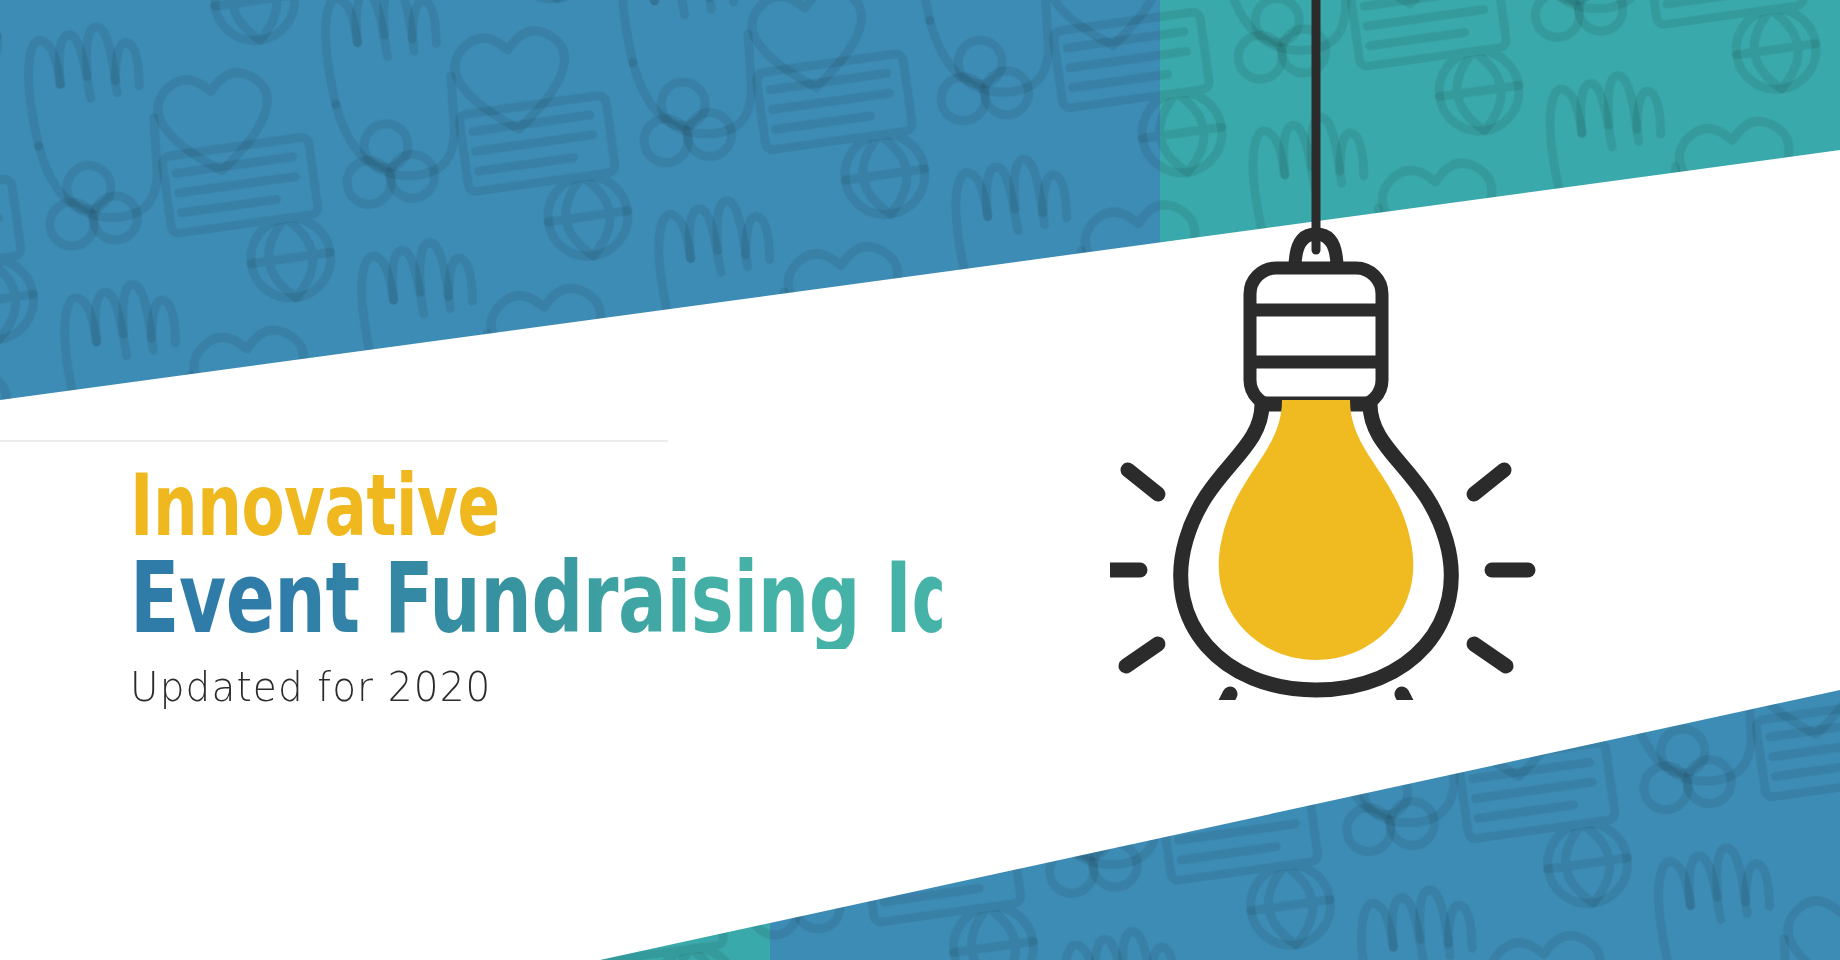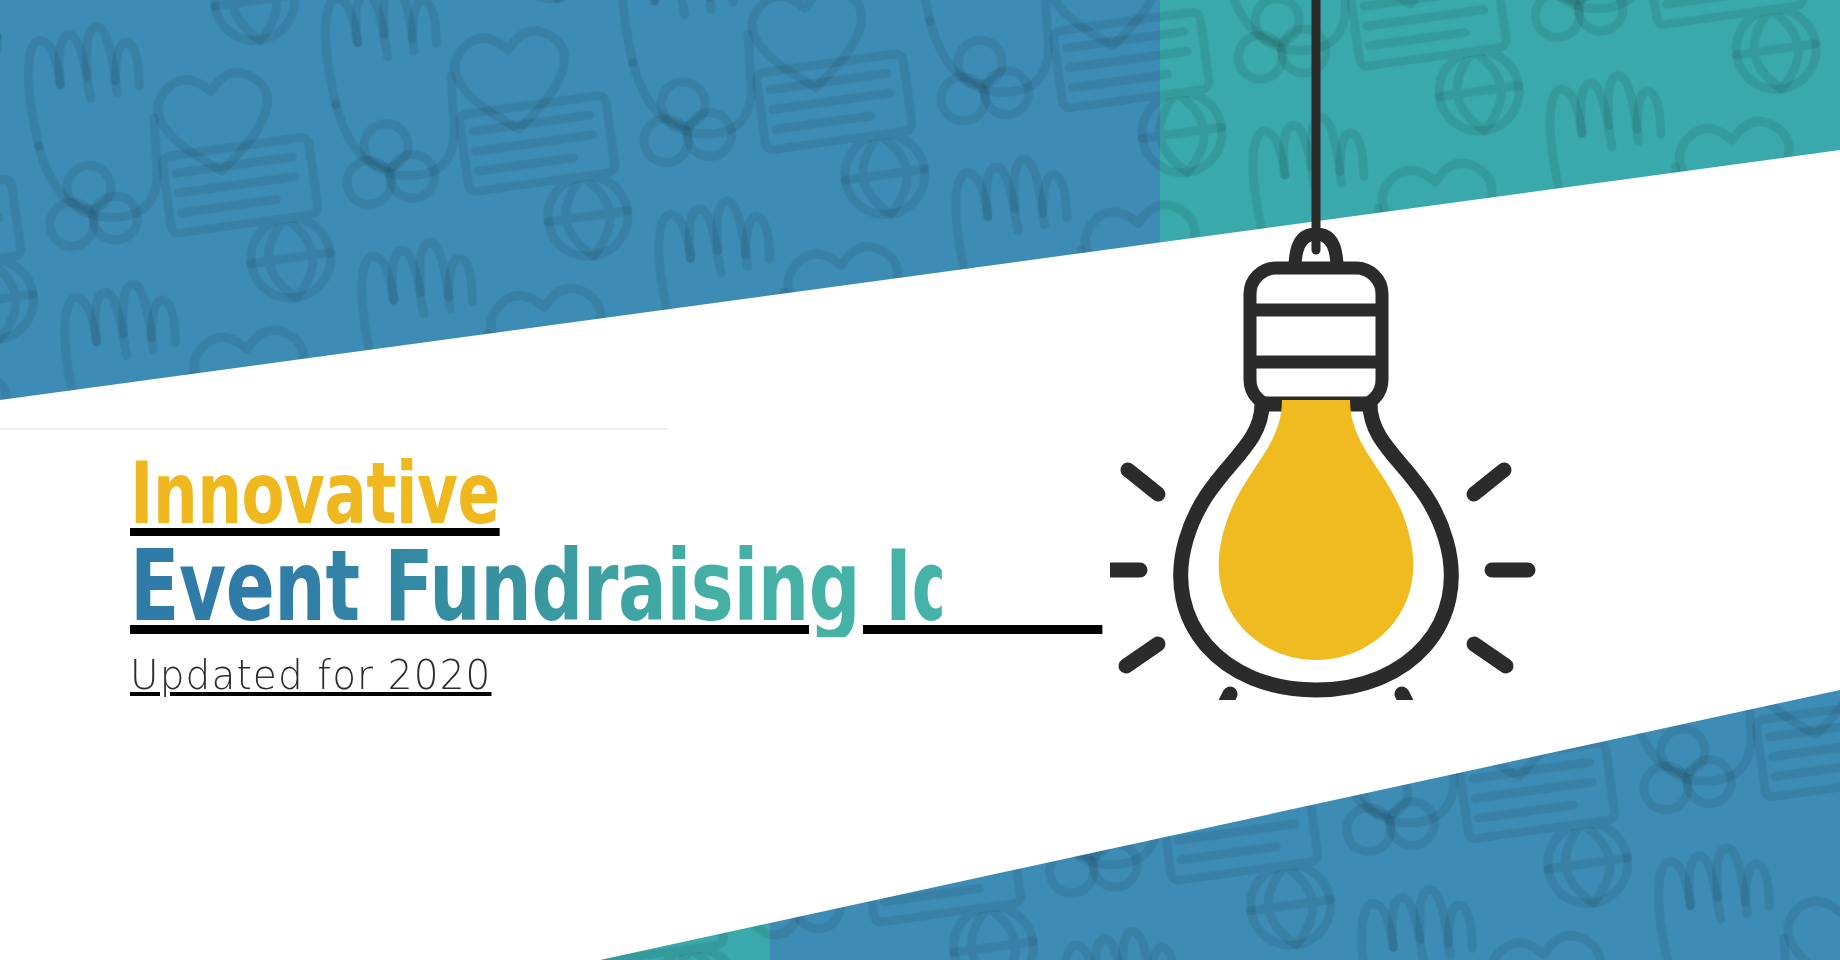--- a/index.html
+++ b/index.html
@@ -26,23 +26,22 @@
     top:0;
     width:560px;
     height:700px;
   }
   #bulb svg{display:block;width:100%;height:100%;}
 
   
   #textblock{
     position:absolute;
     left:0px;
-    top:428px;
+    top:440px;
     width:1120px;
-    text-decoration:underline;
   }
   .divider{
     height:2px;
     width:668px;
     margin-left:0px;
     background:#ededee;
   }
   .headline-wrap{
     padding-left:130px;
     margin-top:22px;

